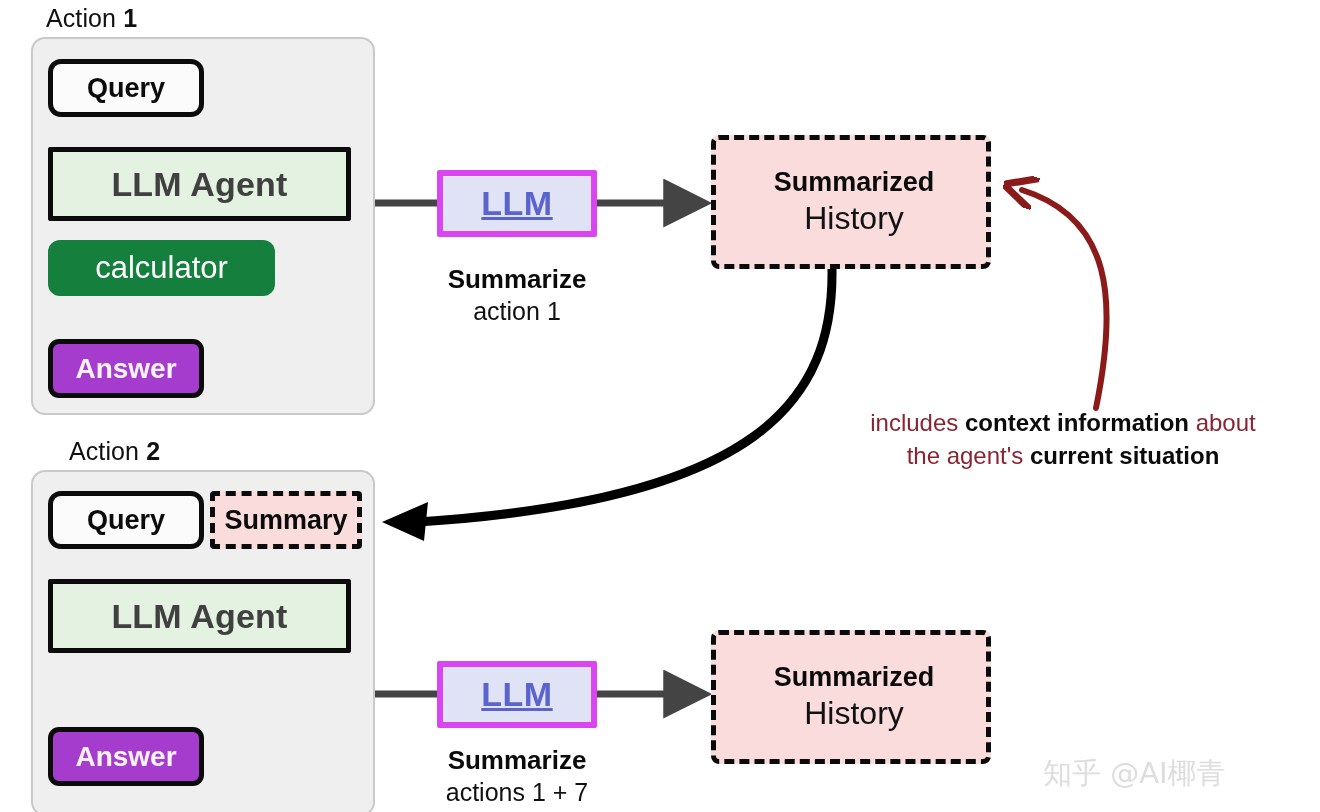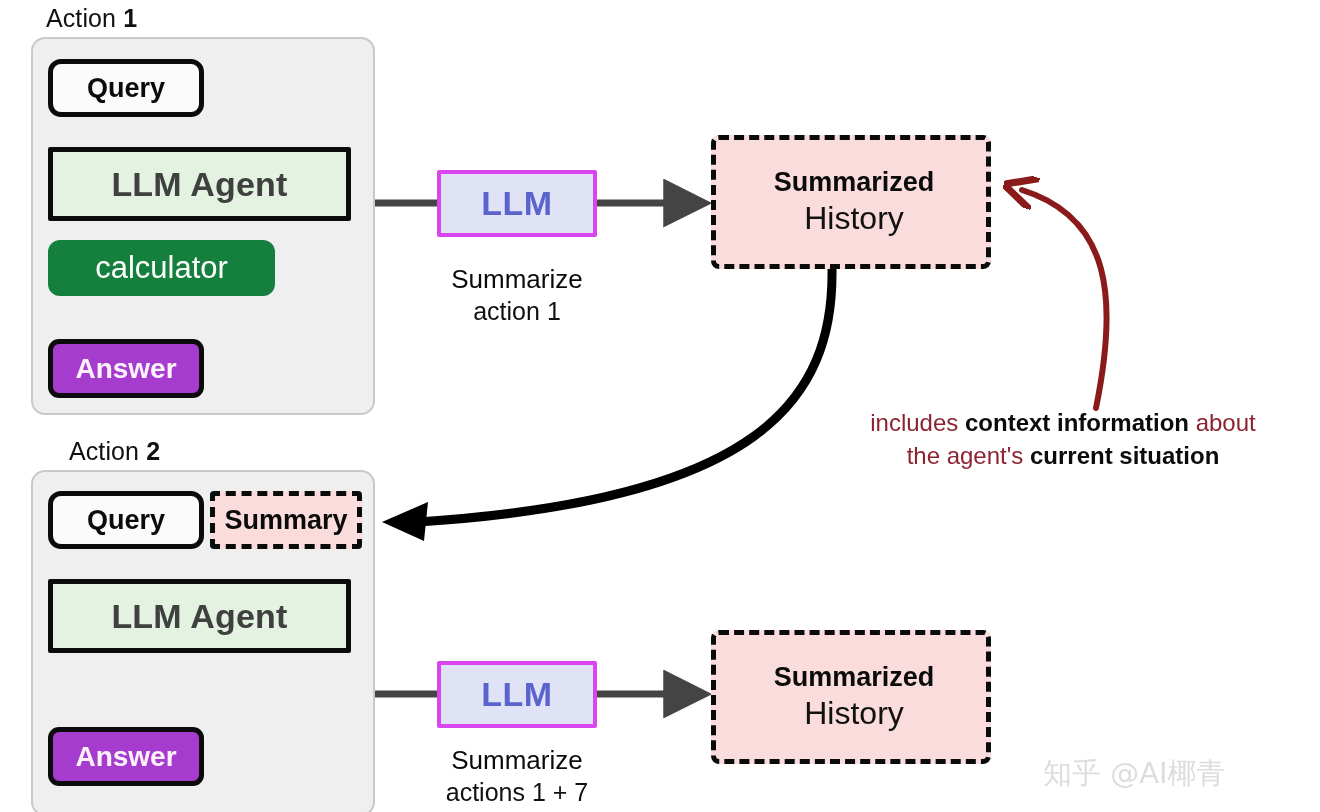--- a/index.html
+++ b/index.html
@@ -39,32 +39,32 @@
   }
   .tool-box{
     background:#15803d;border-radius:12px;
     font-size:31px;font-weight:400;color:#ffffff;
   }
   .answer-box{
     background:#a63ccd;border:5px solid #0b0b0b;border-radius:11px;
     font-size:28px;font-weight:700;color:#fdf2fb;
   }
   .llm-box{
-    background:#dfe3f5;border:4px solid #d946ef;border-radius:2px;
-    font-size:34px;font-weight:700;color:#5b64cc;letter-spacing:.5px;
+    background:#dfe3f5;border:6px solid #d946ef;border-radius:2px;
+    font-size:34px;font-weight:700;color:#5b64cc;letter-spacing:.5px;text-decoration:underline;
   }
   .hist-box{
     background:#fadcdd;border:5px dashed #0b0b0b;border-radius:8px;
     flex-direction:column;gap:2px;padding-left:6px;
   }
   .hist-box .l1{font-size:27px;font-weight:700;color:#0b0b0b;line-height:1.15;}
   .hist-box .l2{font-size:32px;font-weight:400;color:#111;line-height:1.15;}
 
   .cap{position:absolute;text-align:center;white-space:nowrap;}
-  .cap .c1{font-size:26px;font-weight:400;color:#0b0b0b;display:block;line-height:1.22;}
+  .cap .c1{font-size:26px;font-weight:700;color:#0b0b0b;display:block;line-height:1.22;}
   .cap .c2{font-size:25px;font-weight:400;color:#111;display:block;line-height:1.22;}
 
   .note{
     position:absolute;text-align:center;font-size:24px;line-height:1.36;
     color:#8b2331;white-space:nowrap;
   }
   .note b{color:#0b0b0b;font-weight:700;}
 
   .watermark{
     position:absolute;font-size:29px;color:#dddddd;white-space:nowrap;

